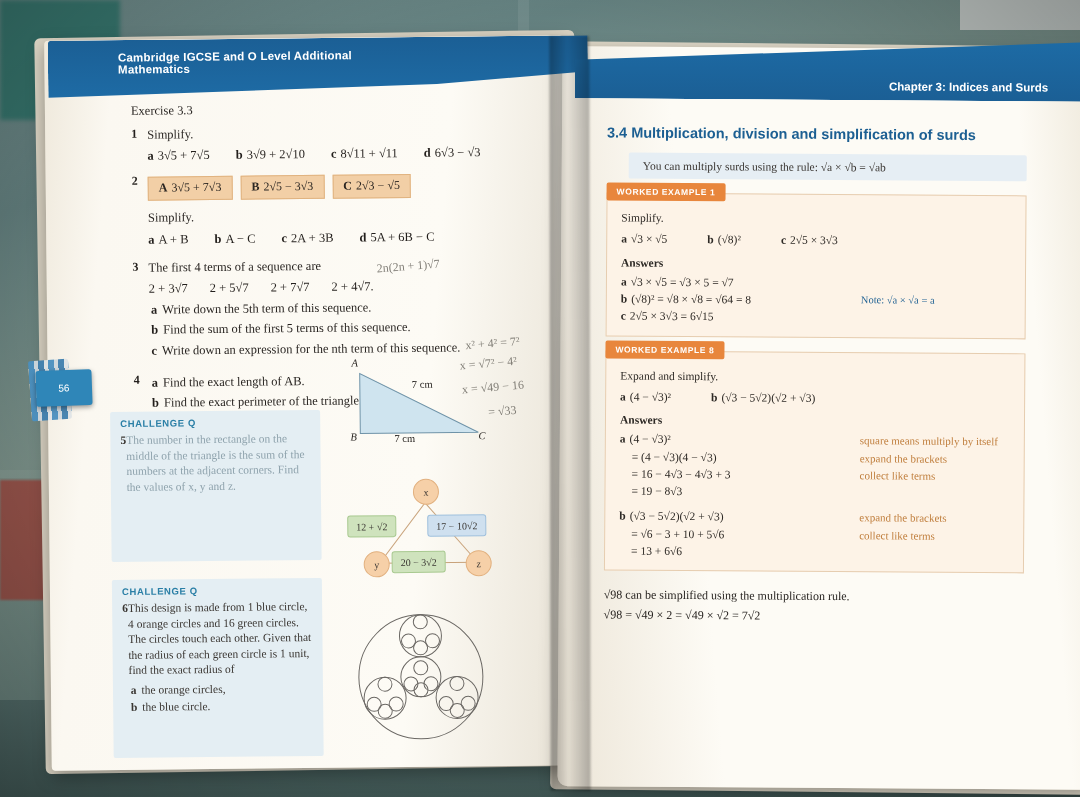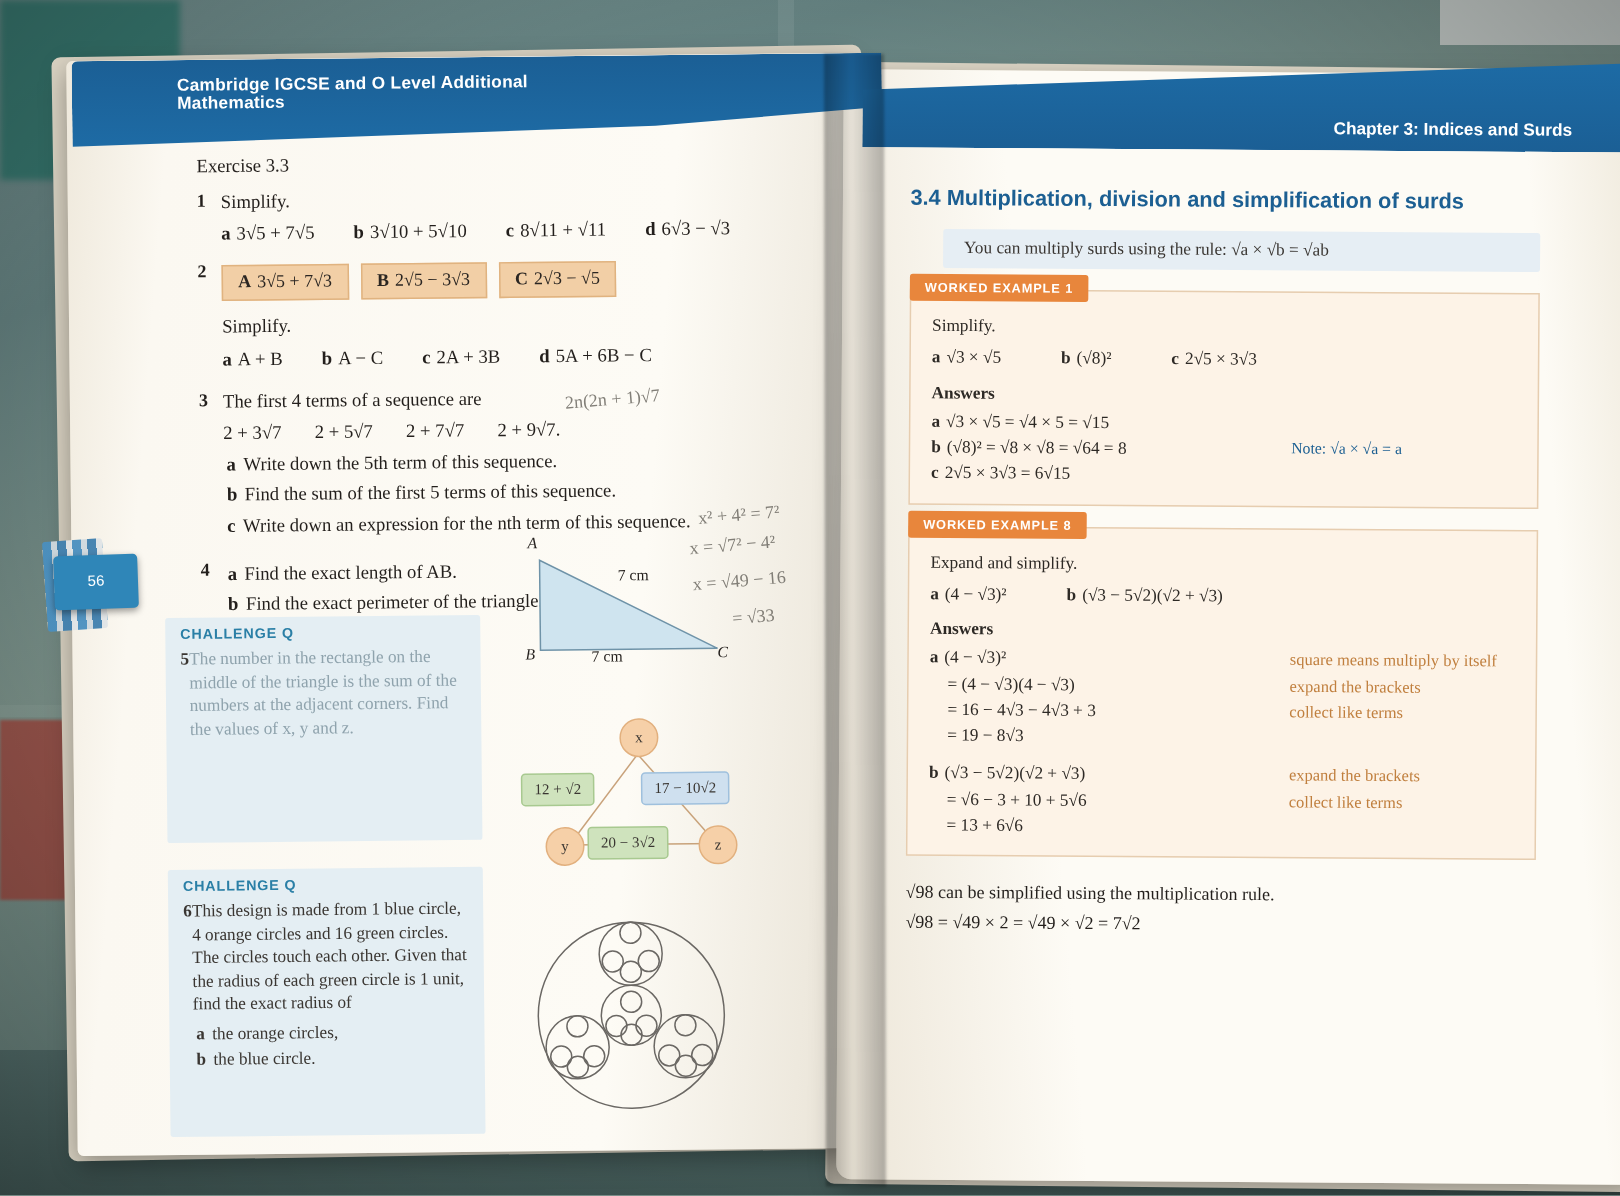--- a/index.html
+++ b/index.html
@@ -160,21 +160,21 @@
 
         <div class="qrow">
           <div class="qnum">1</div>
           <div class="qbody">
             <div>Simplify.</div>
             <div class="parts" style="margin-top:3px">
               <div class="part">
                 <span class="pl">a</span><span>3√5 + 7√5</span>
               </div>
               <div class="part">
-                <span class="pl">b</span><span>3√10 + 5√10</span>
+                <span class="pl">b</span><span>3√9 + 2√10</span>
               </div>
               <div class="part">
                 <span class="pl">c</span><span>8√11 + √11</span>
               </div>
               <div class="part">
                 <span class="pl">d</span><span>6√3 − √3</span>
               </div>
             </div>
           </div>
         </div>
@@ -212,21 +212,21 @@
         </div>
 
         <div class="qrow" style="margin-top:10px">
           <div class="qnum">3</div>
           <div class="qbody">
             <div>The first 4 terms of a sequence are</div>
             <div class="parts" style="gap:22px;margin:3px 0 3px 0">
               <span>2 + 3√7</span>
               <span>2 + 5√7</span>
               <span>2 + 7√7</span>
-              <span>2 + 9√7.</span>
+              <span>2 + 4√7.</span>
             </div>
             <div class="lettered">
               <div><span class="ll">a</span><span>Write down the 5th term of this sequence.</span></div>
               <div><span class="ll">b</span><span>Find the sum of the first 5 terms of this sequence.</span></div>
               <div><span class="ll">c</span><span>Write down an expression for the nth term of this sequence.</span></div>
             </div>
           </div>
         </div>
 
         <div class="qrow" style="margin-top:10px">
@@ -340,21 +340,21 @@
           <div class="we-tag">WORKED EXAMPLE 1</div>
           <div class="we-body">
             <div>Simplify.</div>
             <div class="parts" style="gap:40px;margin:4px 0 2px 0">
               <div class="part"><span class="pl">a</span><span>√3 × √5</span></div>
               <div class="part"><span class="pl">b</span><span>(√8)²</span></div>
               <div class="part"><span class="pl">c</span><span>2√5 × 3√3</span></div>
             </div>
             <div class="we-lbl">Answers</div>
             <div class="ans-line">
-              <div class="ans-left"><span class="pl">a</span><span>√3 × √5 = √4 × 5 = √15</span></div>
+              <div class="ans-left"><span class="pl">a</span><span>√3 × √5 = √3 × 5 = √7</span></div>
               <div class="comment"></div>
             </div>
             <div class="ans-line">
               <div class="ans-left"><span class="pl">b</span><span>(√8)² = √8 × √8 = √64 = 8</span></div>
               <div class="comment note">Note: √a × √a = a</div>
             </div>
             <div class="ans-line">
               <div class="ans-left"><span class="pl">c</span><span>2√5 × 3√3 = 6√15</span></div>
               <div class="comment"></div>
             </div>

